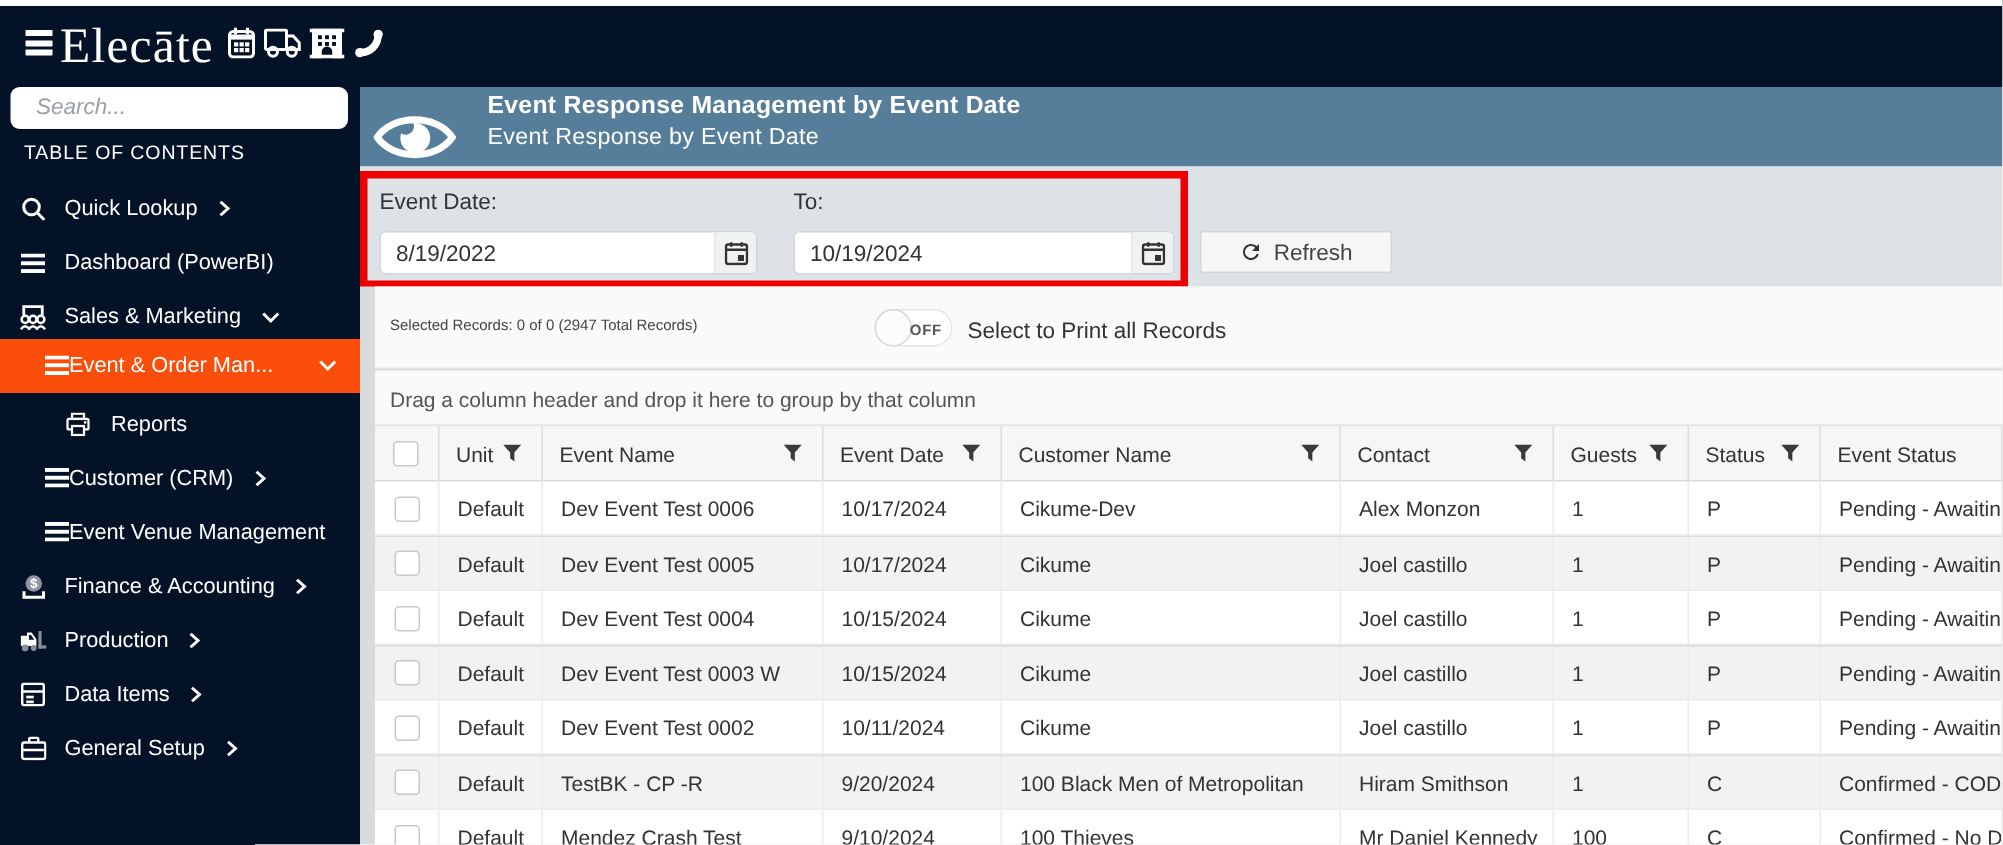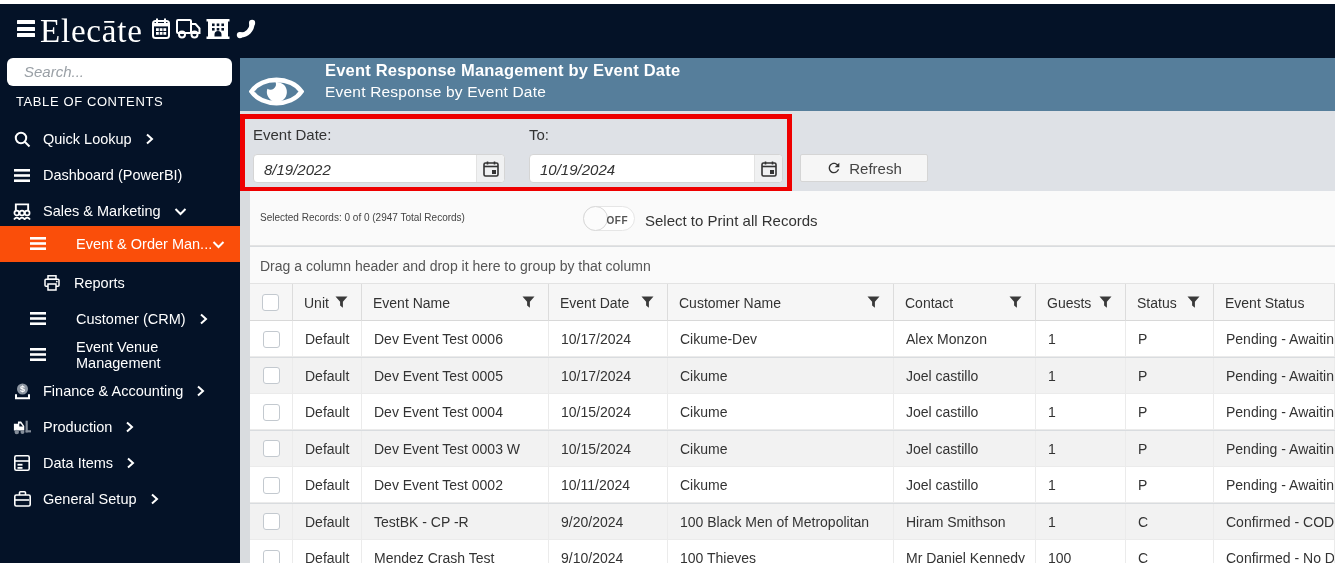--- a/index.html
+++ b/index.html
@@ -18,35 +18,35 @@
 
 #search { left:7px; top:58px; width:225px; height:28px; background:#fff; border-radius:6px; }
 #search span { position:absolute; left:17px; top:5px; font-style:italic; color:#9aa0a6; font-size:15px; }
 #toc { left:16px; top:94px; color:#fff; font-size:13px; letter-spacing:0.6px; }
 
 .mi { left:0; width:240px; height:36px; color:#fff; font-size:14.5px; display:flex; align-items:center; }
 .mi .ic { position:absolute; left:13px; width:18px; height:18px; display:flex; align-items:center; justify-content:center; }
 .mi .ic2 { position:absolute; left:30px; width:15px; height:15px; }
 .mi .ic3 { position:absolute; left:44px; width:16px; height:16px; }
 .mi .t1 { margin-left:43px; }
-.mi .t2 { margin-left:76px; }
+.mi .t2 { margin-left:46px; }
 .mi .t3 { margin-left:74px; }
 .mi .ar { margin-left:13px; display:inline-flex; }
 .mi.active { background:#fa4e0a; }
 .mi.active .arr-abs { position:absolute; right:15px; }
 
 
 #phead { left:240px; top:58px; width:1095px; height:53px; background:#567e9b; }
 #ptitle { left:325px; top:61px; color:#fff; font-size:16.5px; font-weight:bold; letter-spacing:0.2px;text-align:center; }
 #psub { left:325px; top:83px; color:#fff; font-size:15.5px; letter-spacing:0.2px; }
 
 #toolbar { left:240px; top:111px; width:1095px; height:80px; background:#dee1e6; }
 #redrect { left:240px; top:114px; width:552px; height:78px; border:5px solid #ee0000; }
 .flabel { top:126px; color:#333; font-size:15px; }
-.dinput { top:154px; height:29px; background:#fff; border:1px solid #d5d5d5; border-radius:4px;font-style:italic; }
+.dinput { top:154px; height:29px; background:#fff; border:1px solid #d5d5d5; border-radius:4px; }
 .dinput .val { position:absolute; left:10px; top:6px; font-size:15px; color:#333; }
 .dinput .cbtn { position:absolute; right:0; top:0; width:28px; height:27px; background:#f0f1f2; border-left:1px solid #e3e3e3; border-radius:0 4px 4px 0; display:flex; align-items:center; justify-content:center; }
 #refresh { left:800px; top:154px; width:128px; height:28px; background:#f6f6f6; border:1px solid #d5d5d5; border-radius:2px; display:flex; align-items:center; justify-content:center; font-size:15px; color:#444; }
 
 #content { left:240px; top:191px; width:1095px; height:372px; background:#d9dcdf; }
 #recbar { left:250px; top:191px; width:1085px; height:55px; background:#fafafa; border-bottom:1px solid #e3e3e3; }
 #rectext { left:260px; top:212px; font-size:10px; color:#444; }
 #toggle { left:583px; top:206px; width:52px; height:25px; background:#fff; border:1px solid #e6e6e6; border-radius:13px;text-align:right; }
 #knob { position:absolute; left:-1px; top:-1px; width:25px; height:25px; background:#fcfcfc; border:1px solid #d8d8d8; border-radius:50%; }
 #offlbl { position:absolute; right:6px; top:8px; font-size:10px; font-weight:bold; color:#555; letter-spacing:0.5px; }

